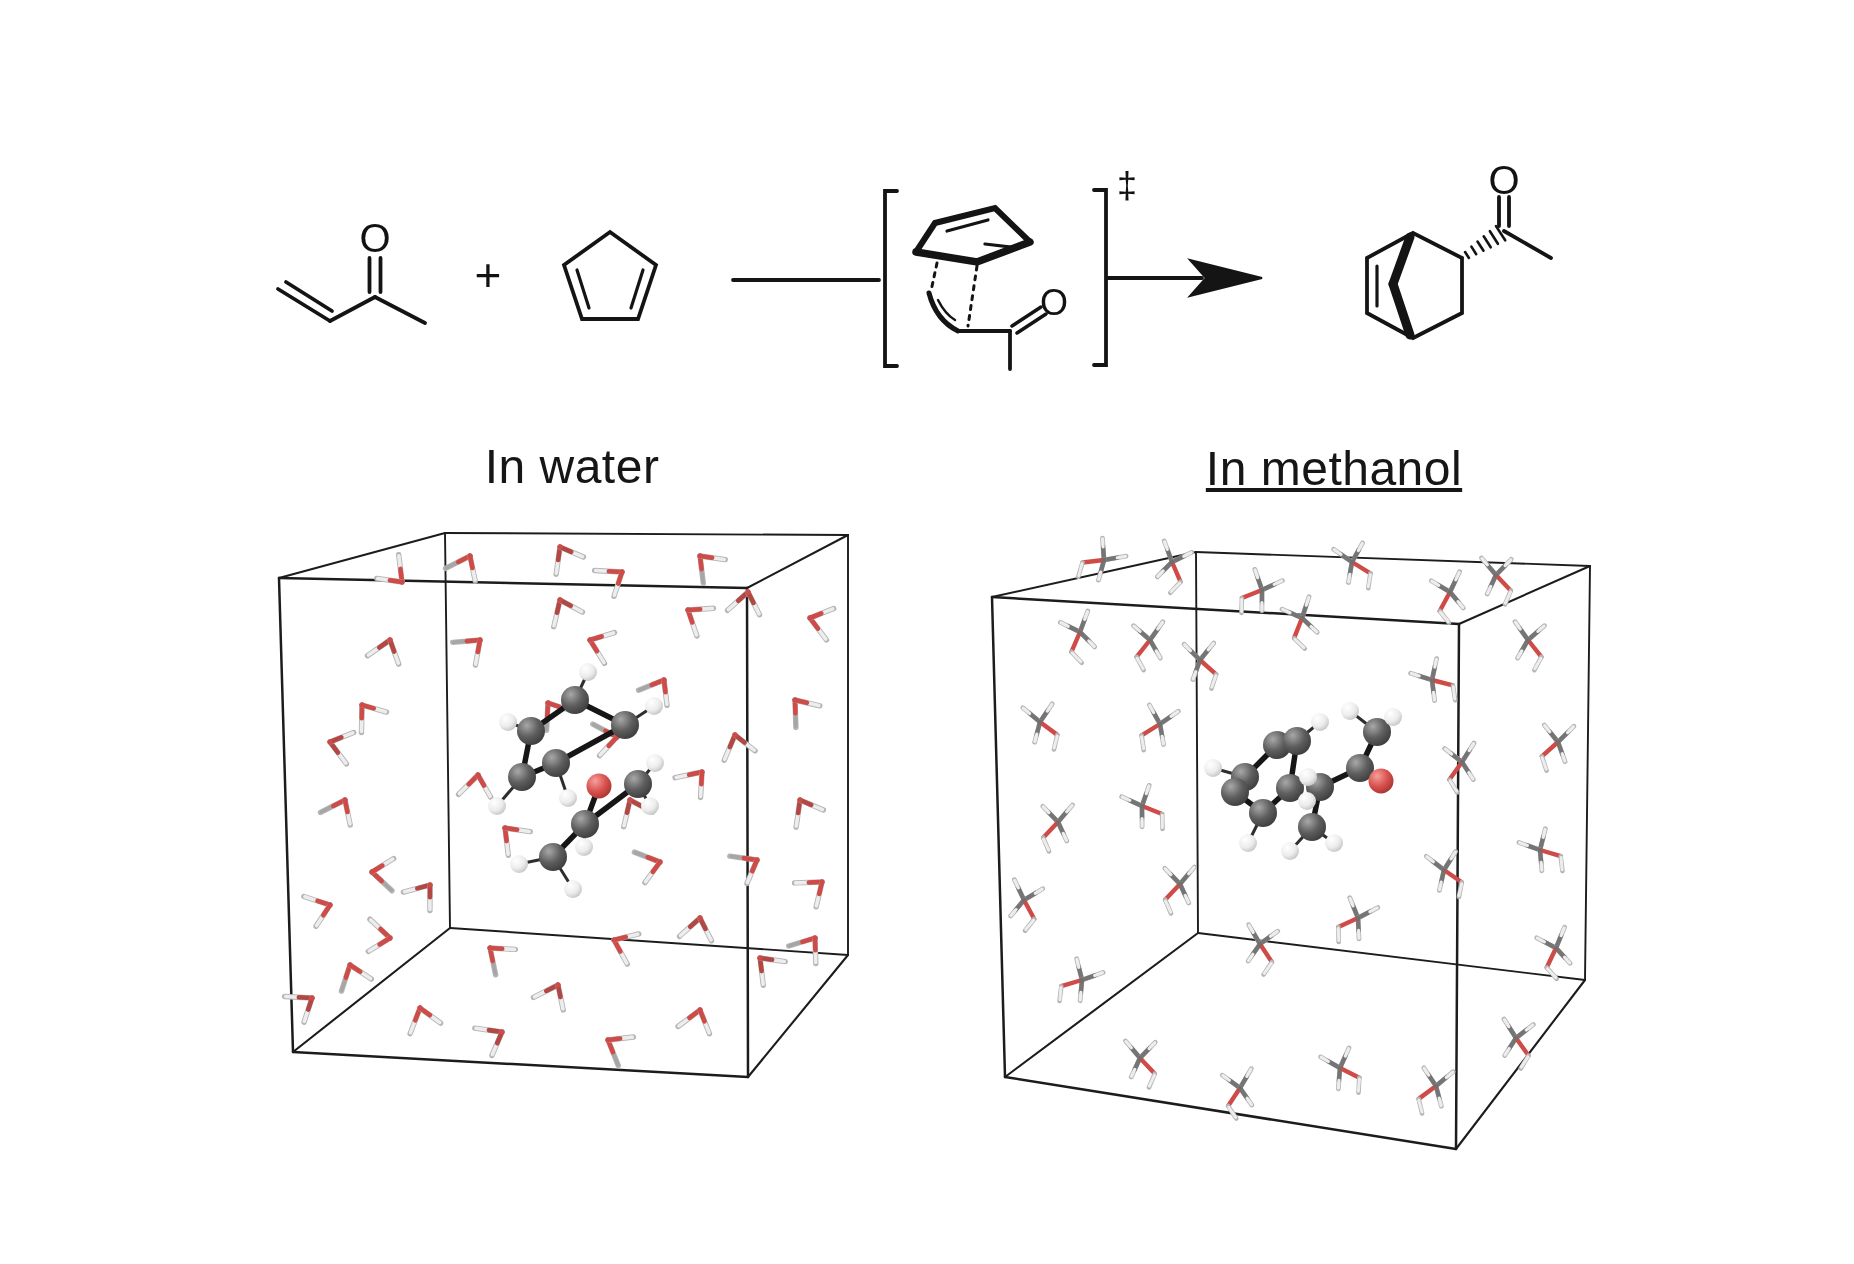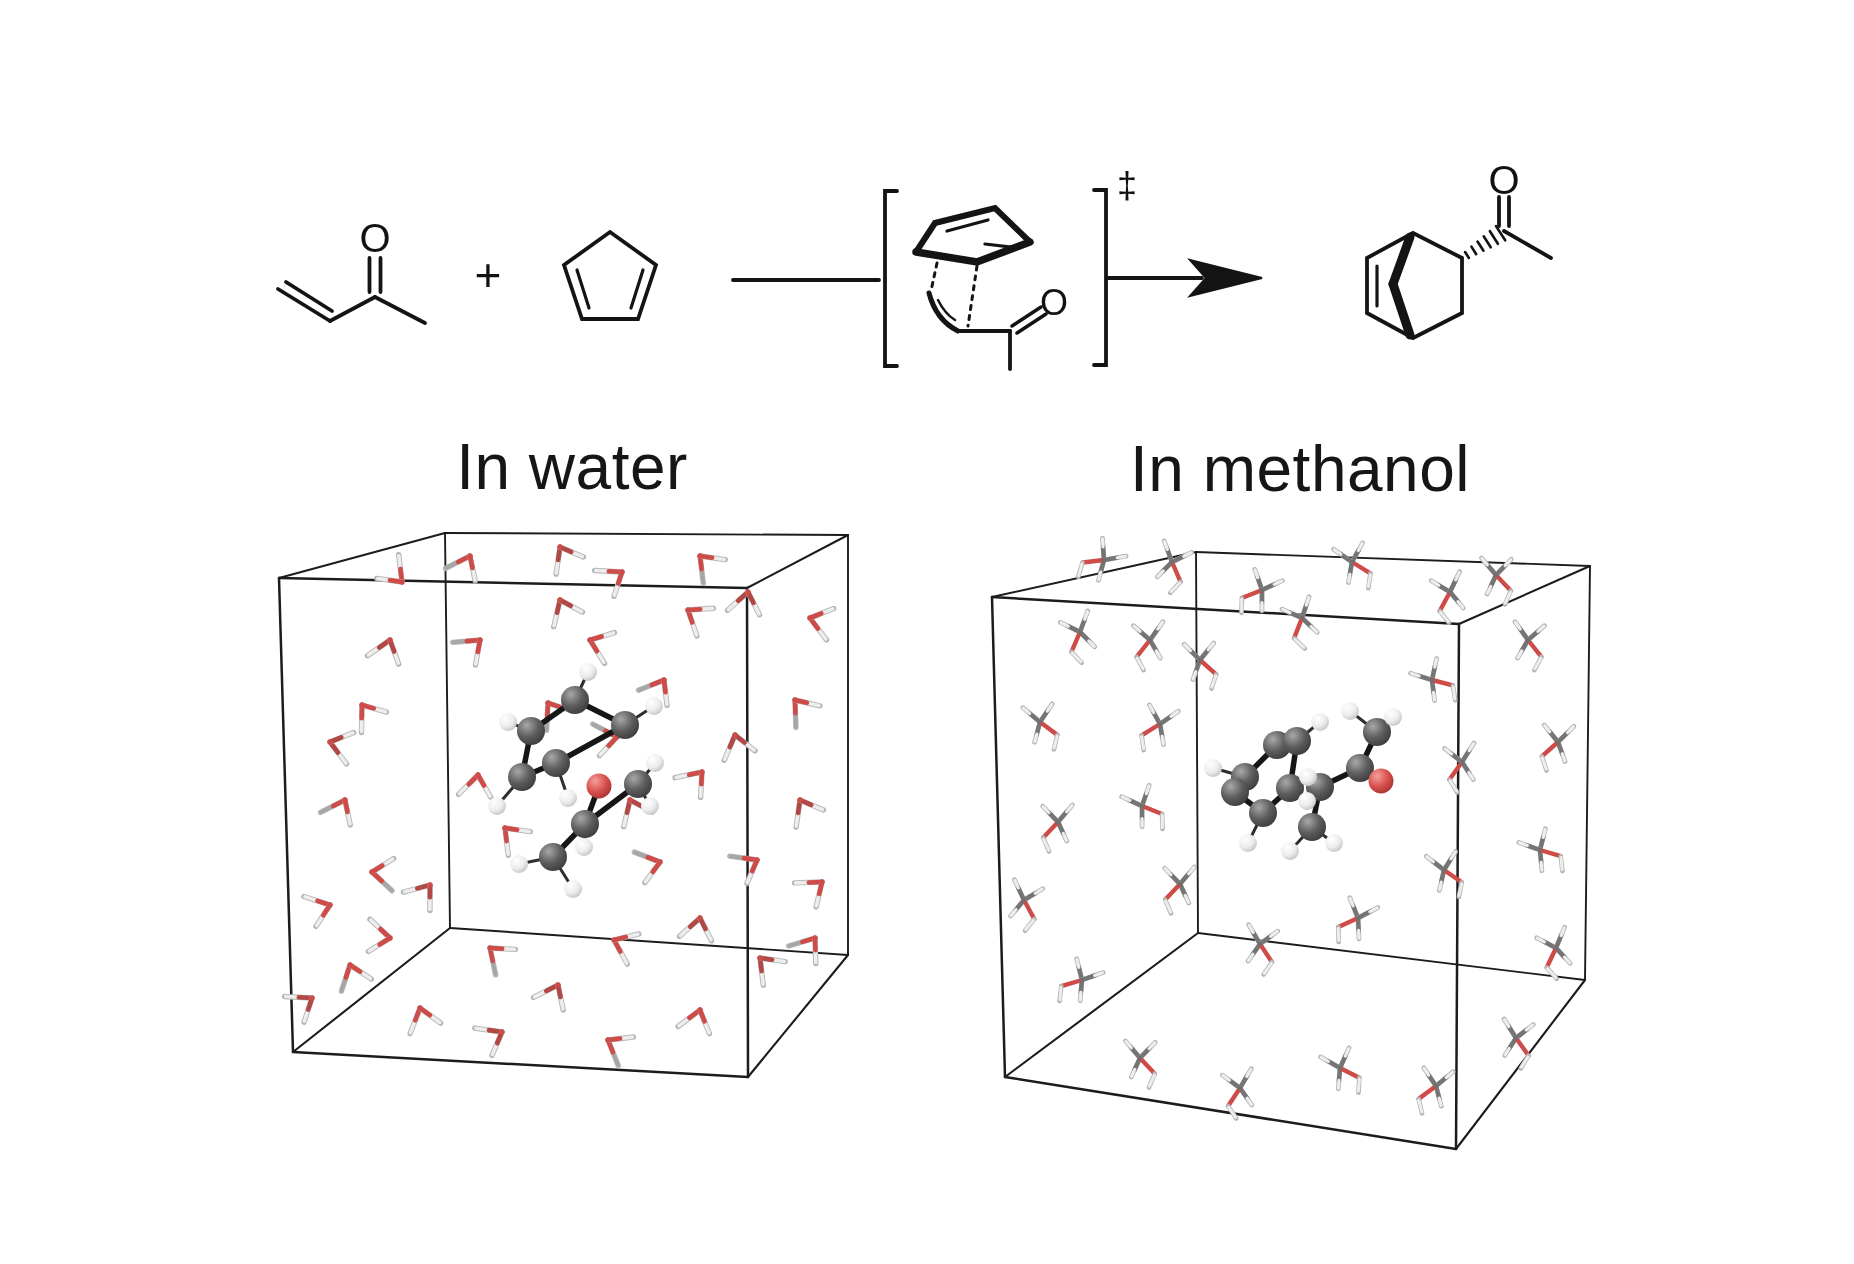--- a/index.html
+++ b/index.html
@@ -5,21 +5,21 @@
   html,body{margin:0;padding:0;background:#ffffff;}
   .figure{position:relative;width:1854px;height:1264px;background:#ffffff;overflow:hidden;
           font-family:"Liberation Sans",sans-serif;}
   .figure svg{position:absolute;left:0;top:0;}
   .lbl{position:absolute;transform:translate(-50%,-50%);color:#121212;white-space:nowrap;
        font-family:"Liberation Sans",sans-serif;line-height:1;}
   .atom-o{font-size:40px;font-weight:400;}
   .atom-o-small{font-size:36px;font-weight:400;}
   .plus{font-size:46px;font-weight:400;}
   .dagger{font-size:36px;font-weight:400;}
-  .box-title{font-size:64px;font-weight:400;letter-spacing:0.5px;color:#161616;}
+  .box-title{font-size:48px;font-weight:400;letter-spacing:0.5px;color:#161616;}
 </style>
 </head>
 <body>
 
 <div class="figure">
 
   <svg width="1854" height="1264" viewBox="0 0 1854 1264">
     <g stroke="#141414" stroke-linecap="round" fill="none">
 
       <g>
@@ -1075,14 +1075,14 @@
         <circle cx="1334" cy="843" r="9" fill="url(#gradH)"></circle>
       </g>
     </svg>
 
   <span class="lbl atom-o" style="left:375px;top:238px;">O</span>
   <span class="lbl plus" style="left:488px;top:275px;">+</span>
   <span class="lbl atom-o-small" style="left:1054px;top:303px;">O</span>
   <span class="lbl dagger" style="left:1127px;top:186px;">‡</span>
   <span class="lbl atom-o" style="left:1504px;top:180px;">O</span>
   <div class="lbl box-title" style="left:572px;top:467px;">In water</div>
-  <div class="lbl box-title" style="left:1300px;top:469px;">In methanol</div>
+  <div class="lbl box-title" style="left:1334px;top:469px;text-decoration:underline;">In methanol</div>
 </div>
 
 </body></html>

